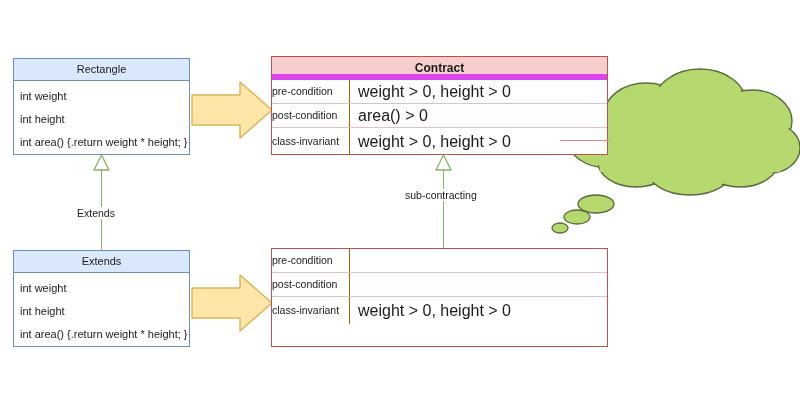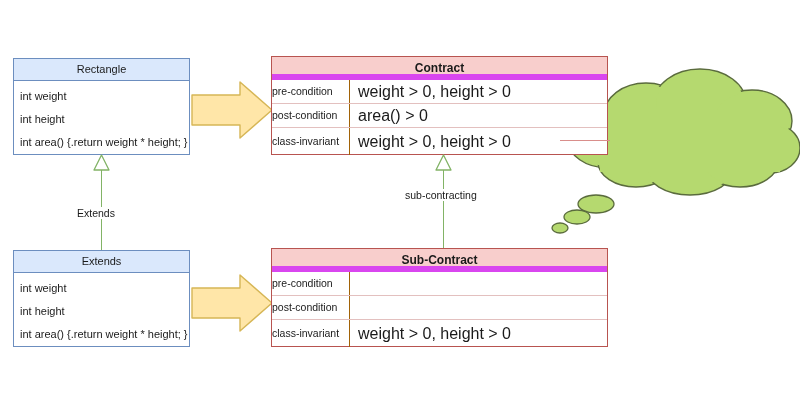--- a/index.html
+++ b/index.html
@@ -212,21 +212,20 @@
         <div class="ct-val">area() &gt; 0</div>
       </div>
       <div class="ct-row" style="height:27px;">
         <div class="ct-key" style="line-height:26px;">class-invariant</div>
         <div class="ct-val">weight &gt; 0, height &gt; 0</div>
       </div>
     </div>
   </div>
 
   <div class="contract-box" style="left:271px; top:248px; width:337px; height:99px;">
-    <div class="ct-title">Sub-Contract</div>
     <div class="ct-rows">
       <div class="ct-row divider">
         <div class="ct-key">pre-condition</div>
       </div>
       <div class="ct-row divider">
         <div class="ct-key">post-condition</div>
       </div>
       <div class="ct-row" style="height:27px;">
         <div class="ct-key" style="line-height:26px;">class-invariant</div>
         <div class="ct-val">weight &gt; 0, height &gt; 0</div>

